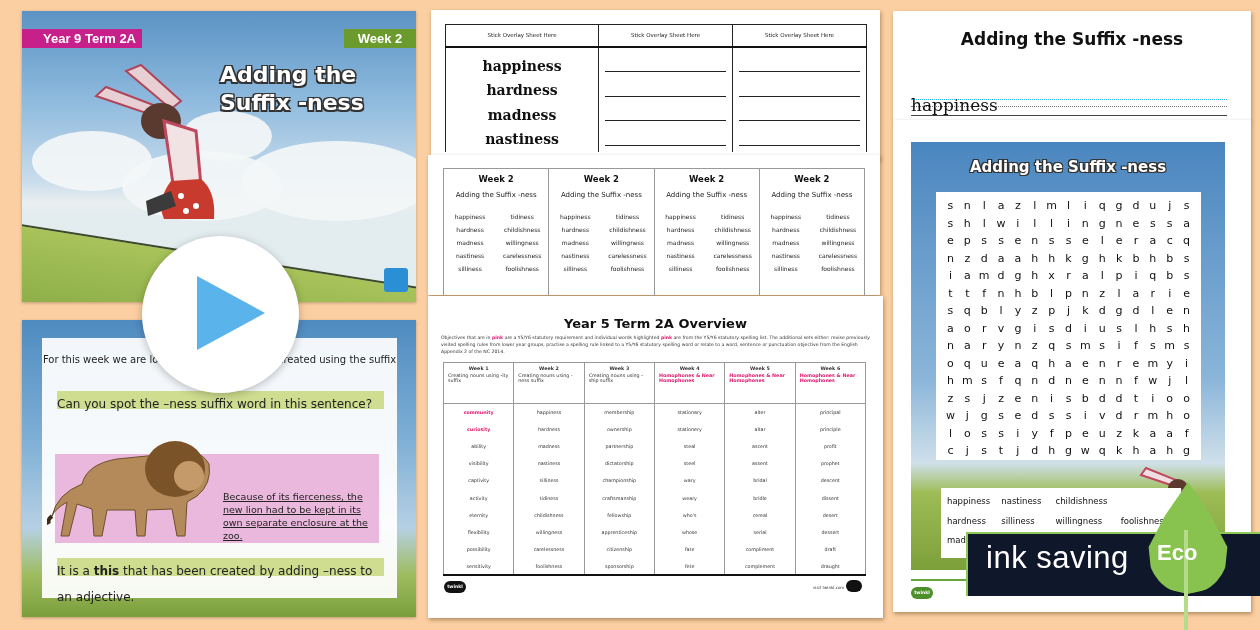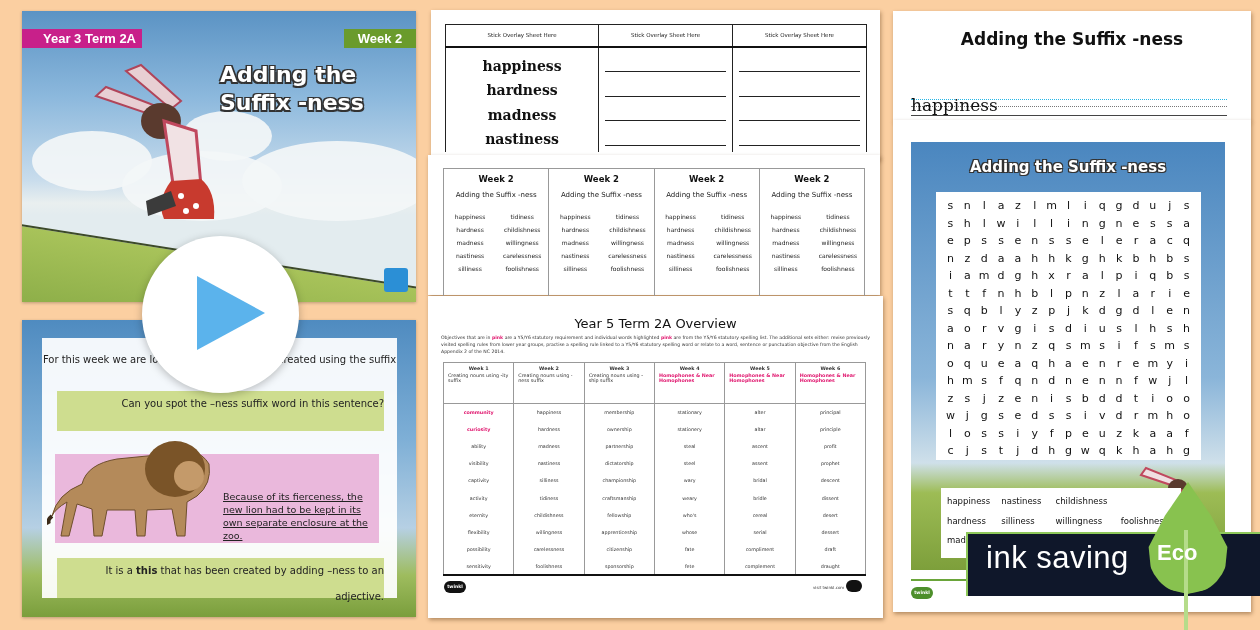--- a/index.html
+++ b/index.html
@@ -57,22 +57,22 @@
   }
   .white-panel {
     position: absolute; left: 20px; top: 18px; width: 355px; height: 260px;
     background: rgba(255,255,255,0.93);
   }
   .intro {
     position: absolute; left: 0; width: 100%; top: 16px;
     text-align: center; font-size: 10px; line-height: 12px; color: #222;
   }
   .green-band {
-    position: absolute; left: 15px; width: 327px; height: 40px;
-    background: #cedd8f; text-align: right; font-size: 10px; line-height: 26px; color: #222;
+    position: absolute; left: 15px; width: 327px; height: 18px;
+    background: #cedd8f; text-align: left; font-size: 12px; line-height: 26px; color: #222;
   }
   .pink-band {
     position: absolute; left: 13px; top: 116px; width: 324px; height: 89px;
     background: #eab8dc;
   }
   .lion-text {
     position: absolute; left: 168px; top: 36px; width: 150px;
     font-size: 9.5px; line-height: 13px; color: #222; text-decoration: underline;
   }
 
@@ -106,21 +106,21 @@
   .ov-line { height: 24.5px; border-bottom: 1.5px solid #222; margin: 0 6px; }
   .ov-line:first-child { margin-top: -6px; }
 
   .week-grid { position: absolute; left: 15px; top: 13px; width: 422px; height: 140px; display: flex; border: 1px solid #999; border-bottom: none; }
   .wk { flex: 1; border-right: 1px solid #999; text-align: center; }
   .wk:last-child { border-right: none; }
   .wk-h { font-weight: bold; font-size: 8.5px; margin-top: 5px; color: #111; }
   .wk-s { font-size: 7px; margin-top: 7px; color: #222; }
   .wk-list { display: grid; grid-template-columns: 1fr 1fr; row-gap: 6px; margin-top: 14px; font-size: 6px; color: #222; }
 
-  .ov-title { position: absolute; left: 0; width: 100%; top: 20px; text-align: center; font-weight: normal; font-size: 13px; color: #111; }
+  .ov-title { position: absolute; left: 0; width: 100%; top: 20px; text-align: center; font-weight: bold; font-size: 13px; color: #111; }
   .ov-desc { position: absolute; left: 13px; top: 38px; width: 430px; font-size: 4.6px; line-height: 7px; color: #333; }
   .ov-desc b { color: #e0166e; }
   .ov-table { position: absolute; left: 15px; top: 66px; width: 423px; border-collapse: collapse; border: 1px solid #444; }
   .ov-table th { border: 1px solid #999; font-size: 4.8px; font-weight: normal; text-align: left; vertical-align: top; padding: 3px 4px; height: 41px; width: 16.66%; color: #333; }
   .ov-table th .wn { display: block; text-align: center; font-weight: bold; margin-bottom: 2px; }
   .ov-table th.pink .desc { color: #e0166e; font-weight: bold; }
   .ov-table td { border-left: 1px solid #999; border-right: 1px solid #999; font-size: 4.8px; text-align: center; height: 17.2px; color: #333; }
   .ov-table td.pink { color: #e0166e; font-weight: bold; }
   .ov-footer-line { position: absolute; left: 15px; top: 278px; width: 423px; border-top: 2px solid #111; }
   .twinkl-logo { position: absolute; width: 22px; height: 12px; background: #111; border-radius: 6px; color: #fff; font-size: 4.5px; text-align: center; line-height: 12px; font-weight: bold; }
@@ -190,21 +190,21 @@
     <path d="M40 20 L85 58 L95 50 L55 14 Z" fill="#e8cfd3" stroke="#b0455a" stroke-width="2"></path>
     <ellipse cx="75" cy="70" rx="20" ry="18" fill="#5a3a2e"></ellipse>
     <path d="M78 70 L110 80 L115 135 L88 140 Z" fill="#f1e2e4" stroke="#c0485e" stroke-width="3"></path>
     <path d="M85 130 Q70 150 78 168 L128 168 Q130 140 115 128 Z" fill="#c83a2e"></path>
     <circle cx="95" cy="145" r="3" fill="#fff"></circle>
       <circle cx="110" cy="155" r="3" fill="#fff"></circle>
       <circle cx="100" cy="160" r="3" fill="#fff"></circle>
     <path d="M60 150 L85 140 L90 155 L62 165 Z" fill="#3b3b3b"></path>
   </svg>
 
-  <div class="tag-year">Year 3 Term 2A</div>
+  <div class="tag-year">Year 9 Term 2A</div>
   <div class="tag-week">Week 2</div>
   <div class="title-big">Adding the Suffix -ness</div>
   <div class="logo-badge"></div>
 </div>
 
 <div class="slide slide-bottom">
   <div class="white-panel">
     <div class="intro">
       <span>For this week we are looking at words that are created using the suffix –ness.</span>
     </div>

